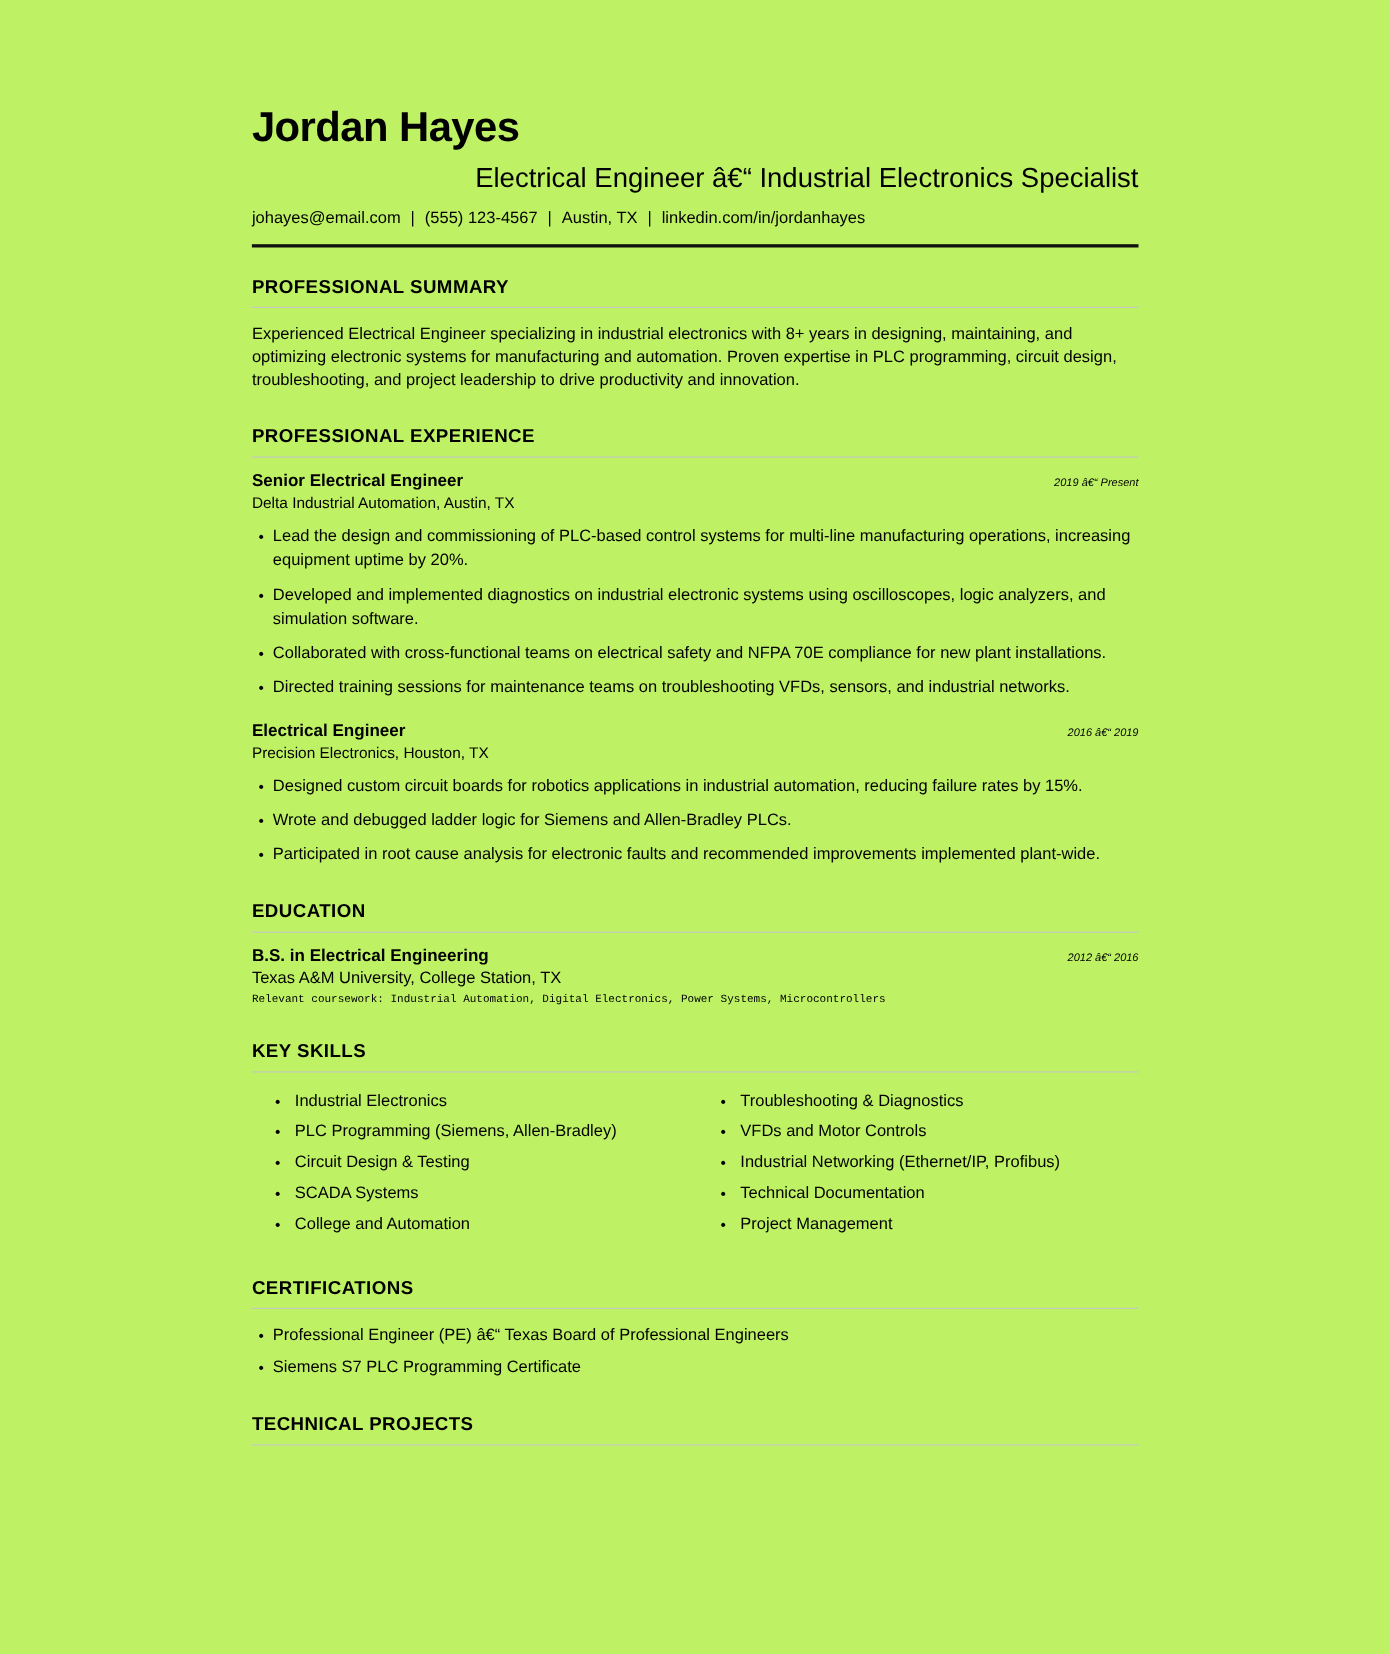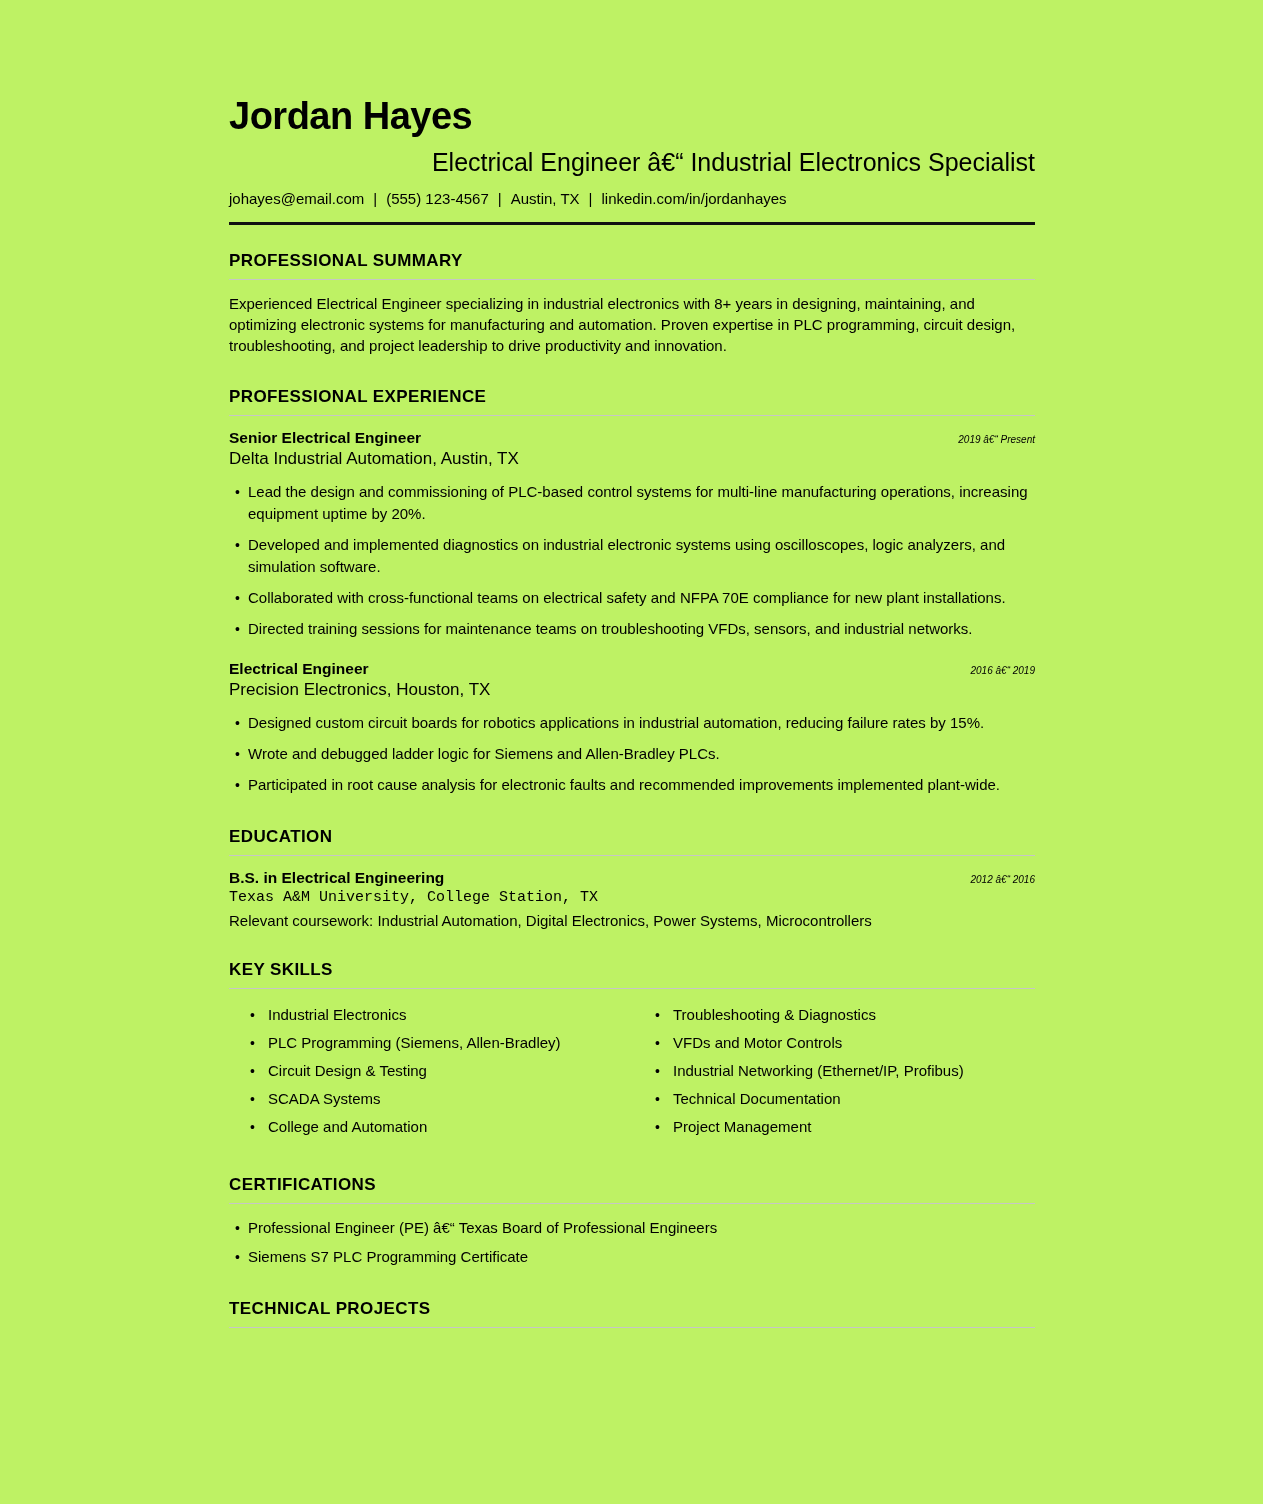--- a/index.html
+++ b/index.html
@@ -69,21 +69,21 @@
   }
   .job-title{
     font-size:15.5px;
     font-weight:bold;
   }
   .job-dates{
     font-size:10px;
     font-style:italic;
   }
   .job-company{
-    font-size:17px;
+    font-size:14px;
     margin:2px 0 12px 0;
   }
   ul.bullets{
     list-style:none;
     margin:0;
     padding:0;
   }
   ul.bullets li{
     position:relative;
     padding-left:19px;
@@ -92,22 +92,22 @@
     margin-bottom:9px;
   }
   ul.bullets li:last-child{margin-bottom:0;}
   ul.bullets li::before{
     content:"\2022";
     position:absolute;
     left:6px;
     font-size:14px;
   }
   
-  .edu-line{font-size:15px;margin:2px 0 0 0;font-family:Liberation Mono, monospace;}
-  .edu-coursework{font-size:15px;margin:6px 0 0 0;}
+  .edu-line{font-size:15px;margin:2px 0 0 0;}
+  .edu-coursework{font-size:10px;margin:6px 0 0 0;font-family:Liberation Mono, monospace;}
   
   .skills-grid{
     display:grid;
     grid-template-columns:405px 1fr;
     padding-top:2px;
   }
   ul.skills{
     list-style:none;
     margin:0;
     padding:0;

